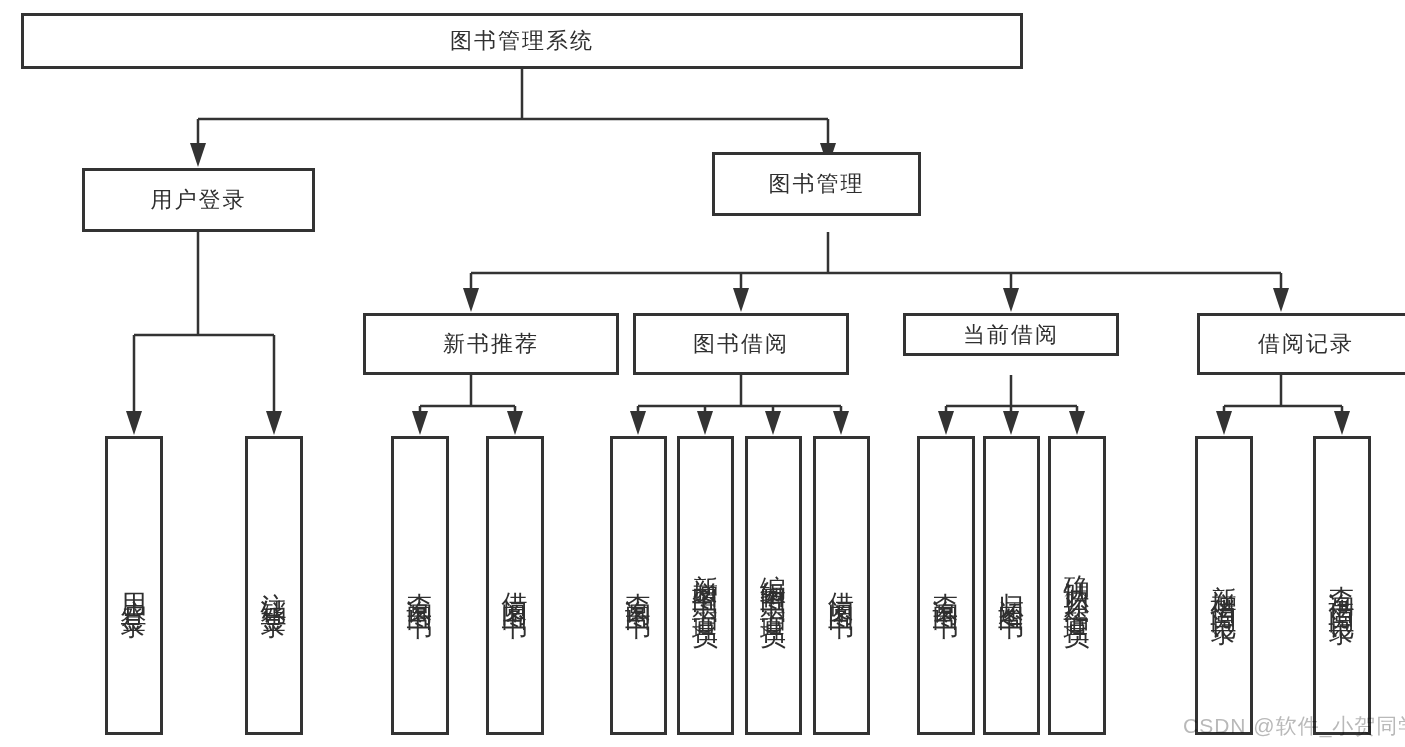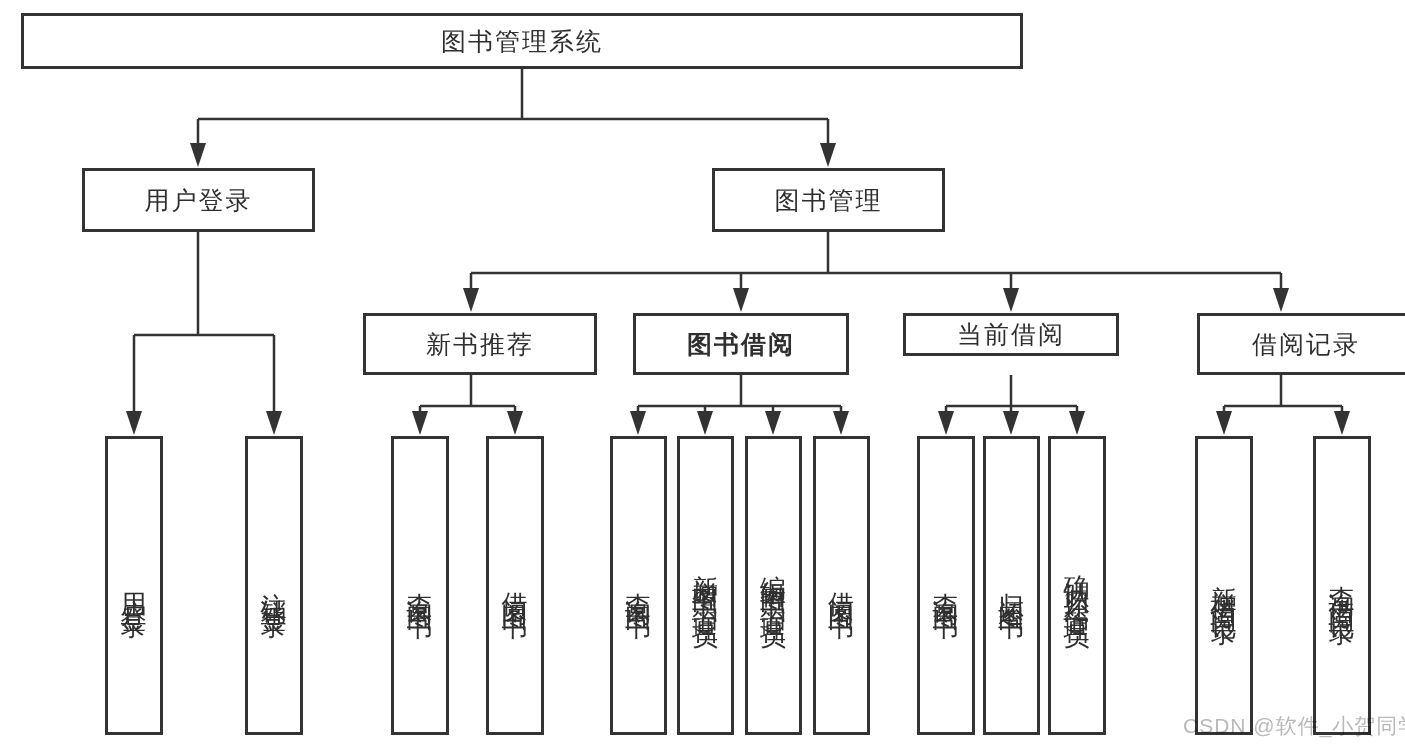--- a/index.html
+++ b/index.html
@@ -5,33 +5,33 @@
   html,body{margin:0;padding:0;background:#ffffff;}
   #canvas{
     position:relative;width:1405px;height:747px;background:#ffffff;overflow:hidden;
     font-family:"Liberation Sans","DejaVu Sans",sans-serif;color:#2f2f2f;
   }
   #wires{position:absolute;left:0;top:0;width:1405px;height:747px;pointer-events:none;}
   .node{
     position:absolute;box-sizing:border-box;background:#ffffff;border:3px solid #333333;
     display:flex;align-items:center;justify-content:center;z-index:2;
   }
-  .node.h span{font-size:25px;letter-spacing:2px;white-space:nowrap;}
+  .node.h span{font-size:22px;letter-spacing:2px;white-space:nowrap;}
   .node.v span{
     writing-mode:vertical-rl;text-orientation:mixed;
     font-size:26px;letter-spacing:7px;line-height:1;white-space:nowrap;
   }
   
   .n-root{left:21px;top:13px;width:1002px;height:56px;}
   
   .n-ulogin{left:82px;top:168px;width:233px;height:64px;}
-  .n-bmgmt{left:712px;top:168px;width:233px;height:64px;}
+  .n-bmgmt{left:712px;top:152px;width:209px;height:64px;}
   
-  .n-rec{left:363px;top:313px;width:234px;height:62px;}
-  .n-bor{left:633px;top:313px;width:216px;height:62px;font-weight:bold;}
+  .n-rec{left:363px;top:313px;width:256px;height:62px;}
+  .n-bor{left:633px;top:313px;width:216px;height:62px;}
   .n-cur{left:903px;top:313px;width:216px;height:43px;}
   .n-his{left:1172px;top:313px;width:218px;height:62px;margin-left:25px;}
   
   .leaf{top:436px;height:299px;width:58px;}
   .l-a1{left:105px;} .l-a2{left:245px;}
   .l-b1{left:391px;} .l-b2{left:486px;}
   .l-c1{left:610px;width:57px;} .l-c2{left:677px;width:57px;}
   .l-c3{left:745px;width:57px;} .l-c4{left:813px;width:57px;}
   .l-d1{left:917px;} .l-d2{left:983px;width:57px;} .l-d3{left:1048px;}
   .l-e1{left:1195px;} .l-e2{left:1313px;}

